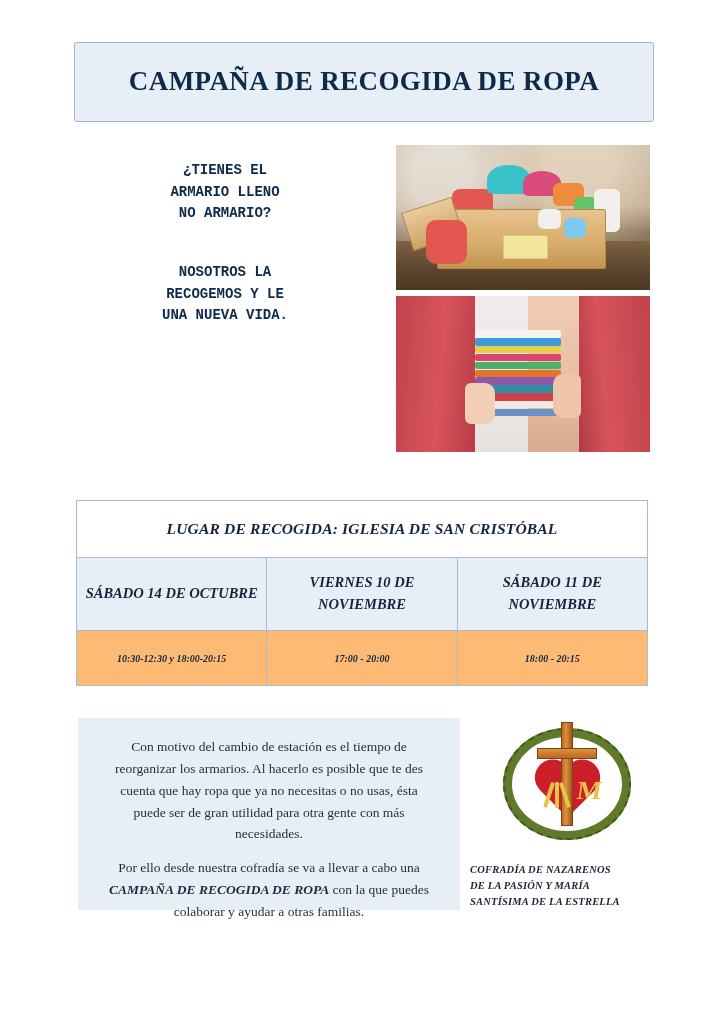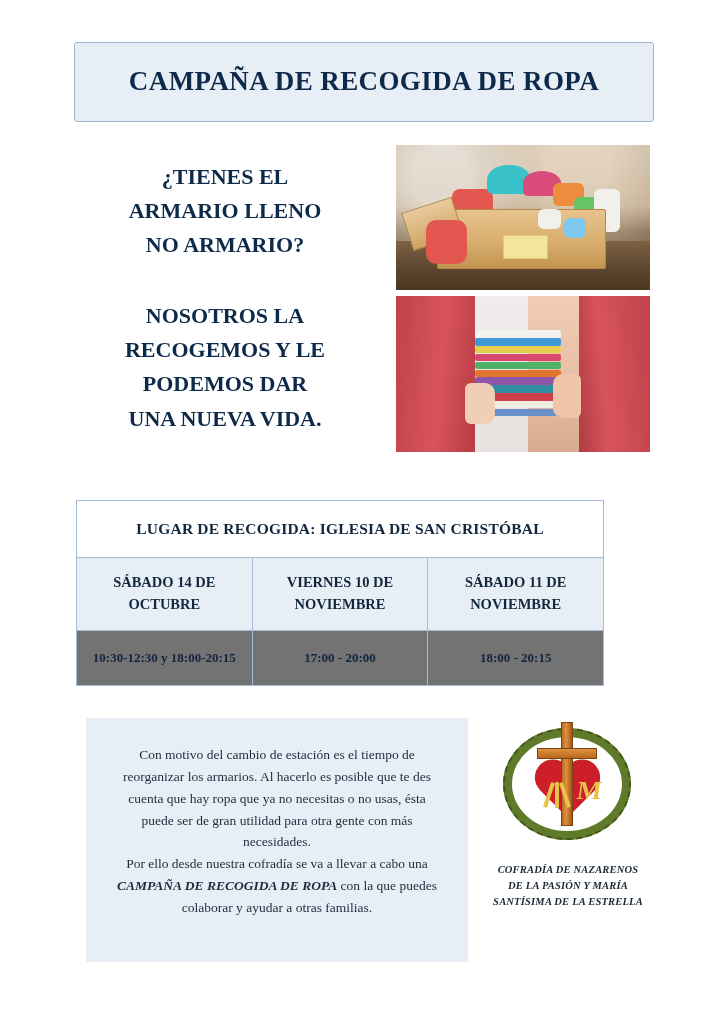--- a/index.html
+++ b/index.html
@@ -56,23 +56,23 @@
     margin-top: 4px;
   }
 
   
   .slogan {
     position: absolute;
     left: 80px;
     top: 160px;
     width: 290px;
     text-align: center;
-    font-family: Liberation Serif, serif;
-    font-weight: bold;
-    font-size: 22px;
+    font-family: Liberation Mono, monospace;
+    font-weight: bold;
+    font-size: 14px;
     color: #0d2a4a;
     line-height: 1.55;
   }
   .slogan .para2 {
     margin-top: 37px;
   }
 
   
   .photo {
     position: absolute;
@@ -172,23 +172,24 @@
   .s8 { top: 63%;  background: #2f8fa0; }
   .s9 { top: 72%;  background: #cf3f4c; }
   .s10 { top: 81%; background: #f0ecdf; }
   .s11 { top: 90%; background: #6b8fc9; }
 
   
   .schedule {
     position: absolute;
     left: 76px;
     top: 500px;
-    width: 528px;
+    width: 572px;
     border-collapse: collapse;
     table-layout: fixed;
+    font-style: italic;
   }
   .schedule td {
     border: 1px solid #a5bcd4;
     text-align: center;
     vertical-align: middle;
     color: #12263d;
   }
   .sched-head {
     background: #ffffff;
     font-weight: bold;
@@ -197,46 +198,46 @@
     letter-spacing: 0.2px;
   }
   .sched-day {
     background: #e8eef6;
     font-weight: bold;
     font-size: 14.5px;
     height: 70px;
     line-height: 1.5;
   }
   .sched-time {
-    background: #737373;
-    font-weight: bold;
-    font-size: 13px;
+    background: #fdba74;
+    font-weight: bold;
+    font-size: 10px;
     height: 52px;
   }
 
   
   .note-box {
     position: absolute;
-    left: 86px;
+    left: 78px;
     top: 718px;
     width: 382px;
-    height: 244px;
+    height: 192px;
     background: #e8eef6;
     box-sizing: border-box;
-    padding: 26px 26px 0 26px;
+    padding: 18px 26px 0 26px;
   }
   .note-box p {
     margin: 0;
     font-family: "Liberation Serif", serif;
     font-size: 13.5px;
     line-height: 1.62;
     color: #1c2c3f;
     text-align: center;
   }
-  .note-box p.second { margin-top: 0; }
+  .note-box p.second { margin-top: 12px; }
   .note-box em {
     font-style: italic;
     font-weight: bold;
   }
 
   
   .emblem {
     position: absolute;
     left: 497px;
     top: 716px;
@@ -298,21 +299,21 @@
     font-size: 26px;
     color: #e8c34a;
     line-height: 1;
     transform: skewX(-8deg);
   }
   .emblem-caption {
     position: absolute;
     left: 470px;
     top: 862px;
     width: 196px;
-    text-align: center;
+    text-align: left;
     font-family: "Liberation Serif", serif;
     font-style: italic;
     font-weight: bold;
     font-size: 10.5px;
     line-height: 1.5;
     color: #1a2636;
     letter-spacing: 0.2px;
   }
 </style>
 </head>
@@ -326,21 +327,20 @@
 
   <div class="slogan">
     <div class="para1">
       <div>¿TIENES EL</div>
       <div>ARMARIO LLENO</div>
       <div>NO ARMARIO?</div>
     </div>
     <div class="para2">
       <div>NOSOTROS LA</div>
       <div>RECOGEMOS Y LE</div>
-      <div>PODEMOS DAR</div>
       <div>UNA NUEVA VIDA.</div>
     </div>
   </div>
 
   <div class="photo photo-1">
     <div class="p1-bg"></div>
     <div class="p1-table"></div>
     <div class="clump p1-c1"></div>
     <div class="clump p1-c2"></div>
     <div class="clump p1-c3"></div>

